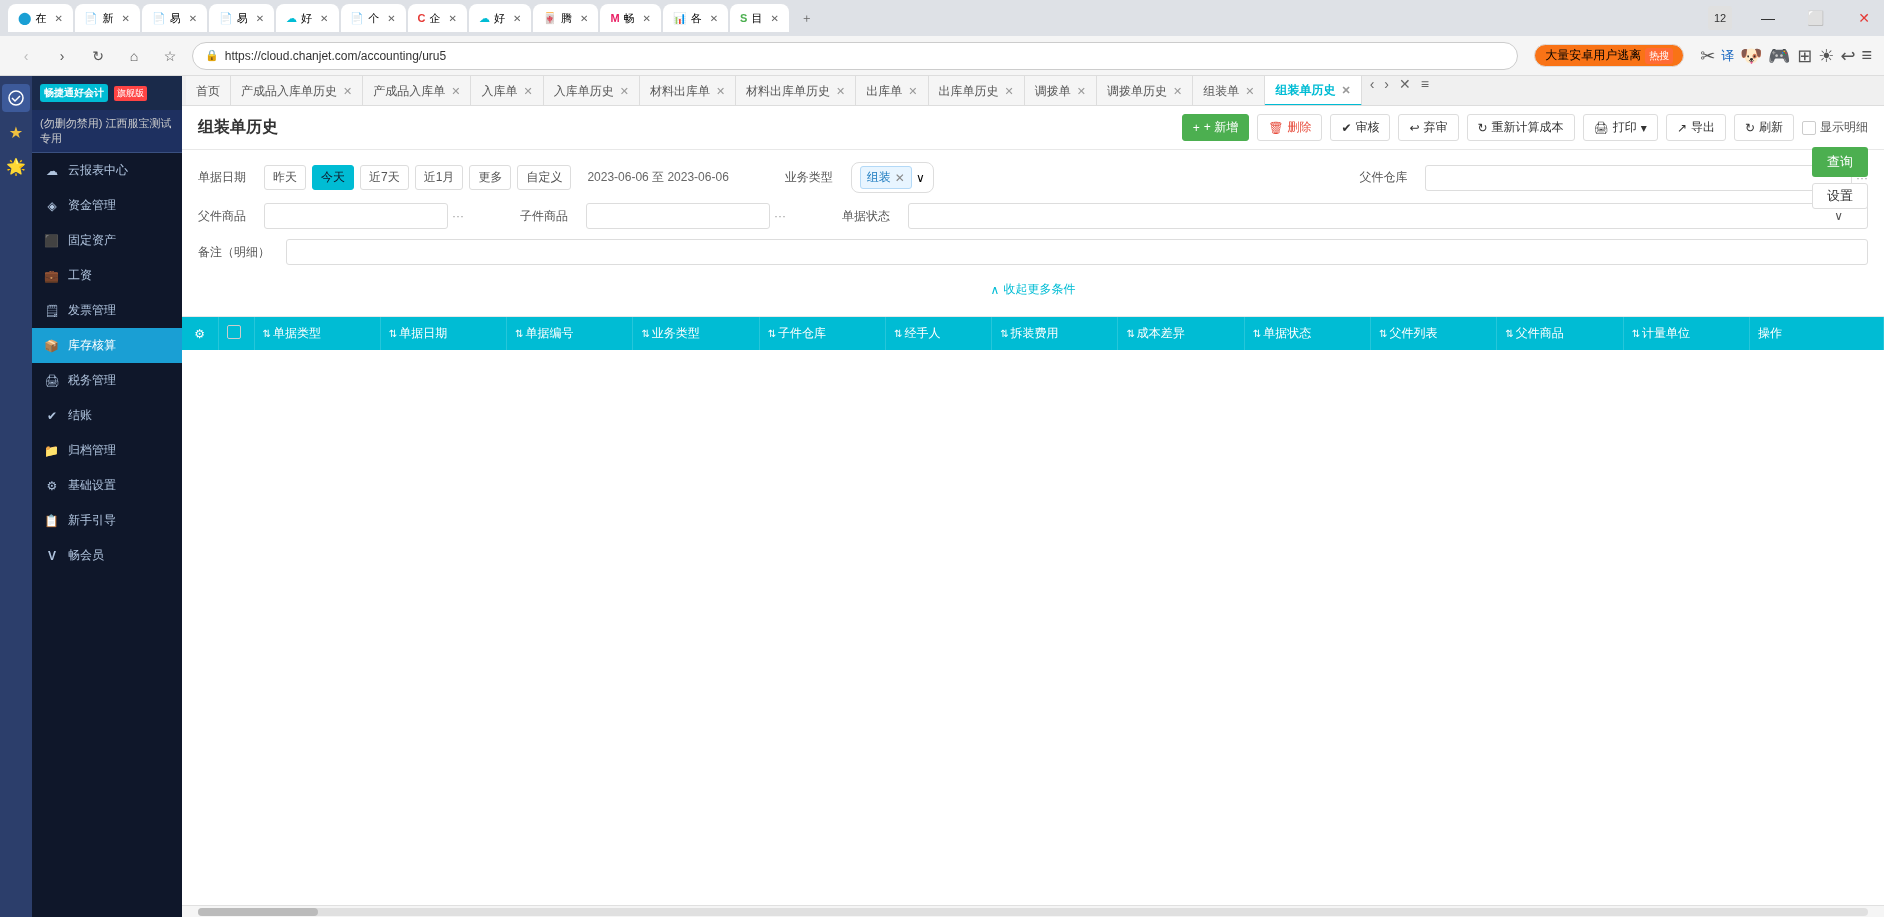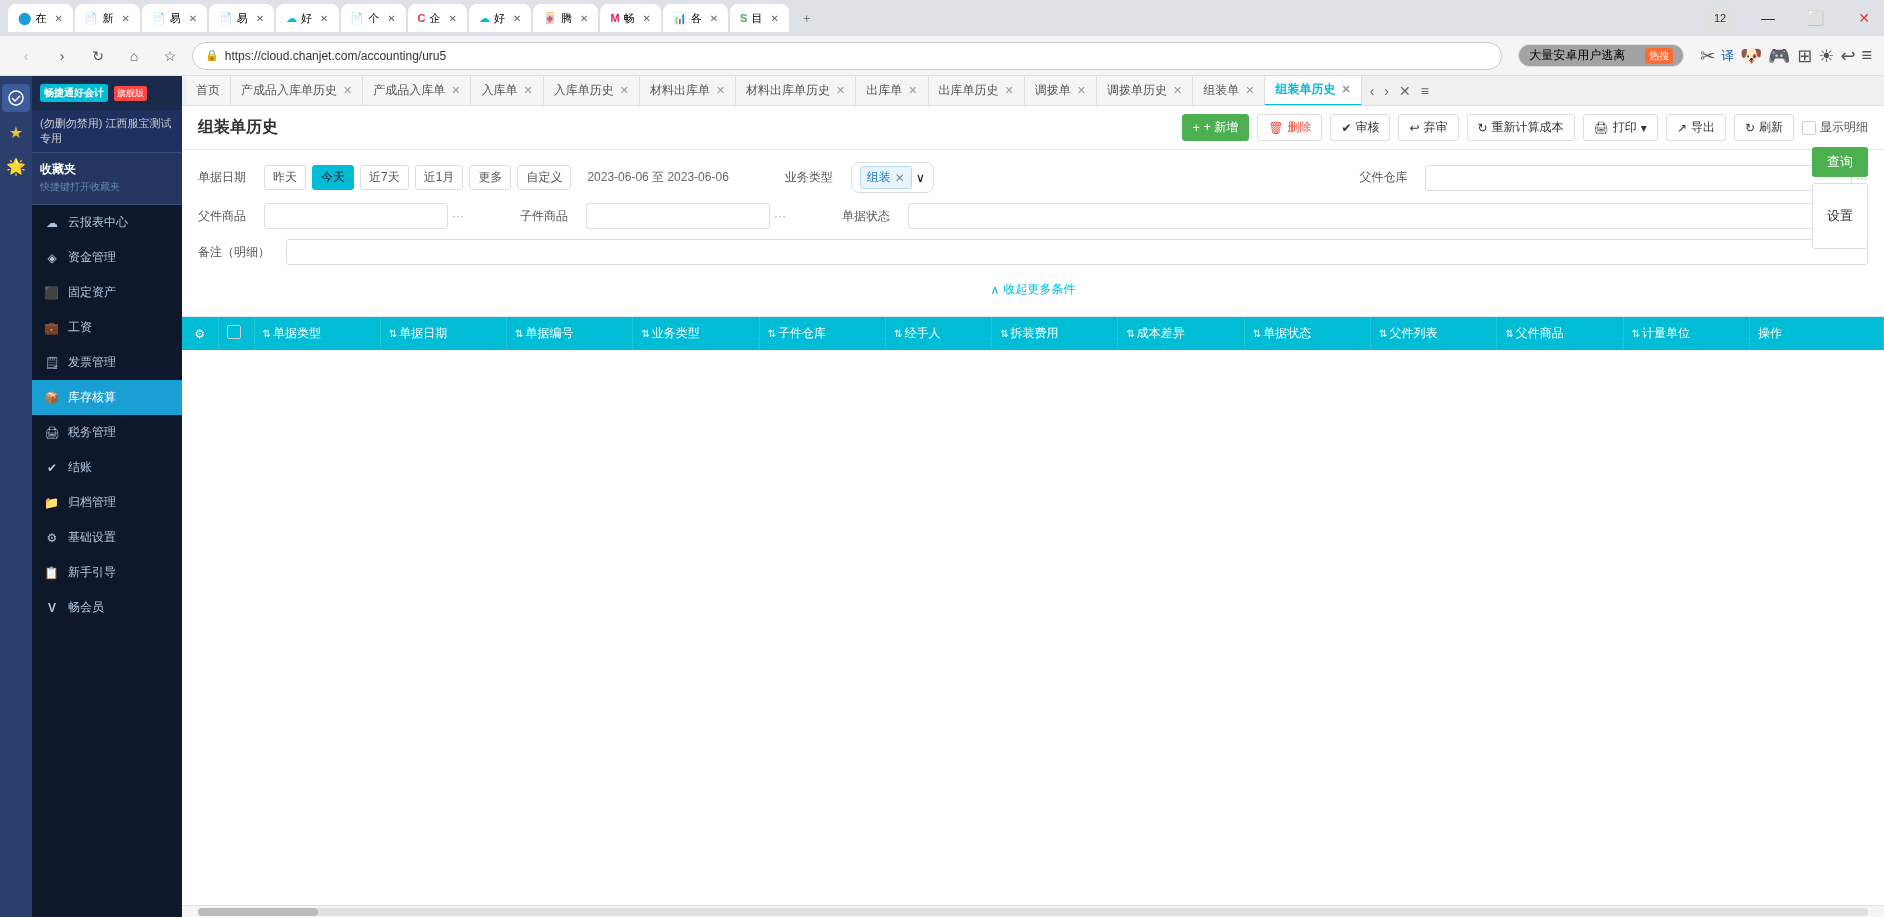--- a/index.html
+++ b/index.html
@@ -48,21 +48,21 @@
 
     
     .main-content { flex: 1; display: flex; flex-direction: column; background: #f5f5f5; overflow: hidden; }
 
     
     .top-bar { background: #fff; border-bottom: 1px solid #e0e0e0; display: flex; align-items: center; padding: 0 12px; height: 36px; gap: 4px; }
     .top-bar-user { margin-left: auto; display: flex; align-items: center; gap: 8px; color: #555; font-size: 12px; }
     .top-bar-period { display: flex; align-items: center; gap: 6px; font-size: 12px; color: #333; }
 
     
-    .tab-bar { background: #f0f0f0; display: flex; align-items: center; border-bottom: 1px solid #ddd; padding: 0 4px; overflow-x: auto; white-space: nowrap; height: 30px; }
+    .tab-bar { background: #f0f0f0; display: flex; align-items: flex-start; border-bottom: 1px solid #ddd; padding: 0 4px; overflow-x: auto; white-space: nowrap; height: 30px; }
     .page-tab { display: inline-flex; align-items: center; padding: 4px 10px; font-size: 12px; cursor: pointer; border-right: 1px solid #ddd; color: #555; gap: 4px; height: 30px; background: #f5f5f5; }
     .page-tab.active { background: #fff; color: #00bcd4; border-bottom: 2px solid #00bcd4; font-weight: bold; }
     .page-tab-close { color: #999; font-size: 11px; margin-left: 2px; }
     .tab-nav-btn { font-size: 14px; color: #666; cursor: pointer; padding: 0 4px; }
 
     
     .page-header { background: #fff; padding: 8px 16px; display: flex; align-items: center; justify-content: space-between; border-bottom: 1px solid #e8e8e8; }
     .page-title { font-size: 16px; font-weight: bold; color: #333; }
     .page-actions { display: flex; align-items: center; gap: 8px; }
     .btn { display: inline-flex; align-items: center; gap: 4px; padding: 4px 10px; border-radius: 3px; cursor: pointer; font-size: 12px; border: 1px solid #ddd; background: #fff; color: #333; }
@@ -185,21 +185,21 @@
 <div class="browser-nav">
   <div class="nav-btn disabled">‹</div>
   <div class="nav-btn">›</div>
   <div class="nav-btn">↻</div>
   <div class="nav-btn">⌂</div>
   <div class="nav-btn">☆</div>
   <div class="address-bar">
     <span class="address-icon">🔒</span>
     <span>https://cloud.chanjet.com/accounting/uru5</span>
   </div>
-  <div style="display:flex;align-items:center;gap:20px;border:1px solid #ddd;border-radius:20px;padding:2px 10px;background:#a3a3a3;margin-left:8px;">
+  <div style="display:flex;align-items:center;gap:4px;border:1px solid #ddd;border-radius:20px;padding:2px 10px;background:#f97316;margin-left:8px;">
     <span>大量安卓用户逃离</span>
     <span class="hot-badge">热搜</span>
   </div>
   <div class="nav-tools">
     <span class="nav-tool">✂</span>
     <span class="nav-tool" style="font-size:13px;color:#1565c0;">译</span>
     <span class="nav-tool">🐶</span>
     <span class="nav-tool">🎮</span>
     <span class="nav-tool">⊞</span>
     <span class="nav-tool">☀</span>
@@ -224,26 +224,20 @@
   <div class="sidebar">
     <div class="sidebar-header">
       <div class="sidebar-logo">
         <span>畅捷通好会计</span>
       </div>
       <div class="sidebar-badge">旗舰版</div>
     </div>
     <div class="sidebar-company">
       <span>(勿删勿禁用) 江西服宝测试专用</span>
     </div>
-    <div class="sidebar-collect">
-      <span>
-        <span>收藏夹</span>
-      </span>
-      <div class="sidebar-hint">快捷键打开收藏夹</div>
-    </div>
     <div class="sidebar-menu">
       <div class="sidebar-item">
         <span class="sidebar-icon">☁</span>
         <span>云报表中心</span>
       </div>
       <div class="sidebar-item">
         <span class="sidebar-icon">◈</span>
         <span>资金管理</span>
       </div>
       <div class="sidebar-item">
@@ -456,21 +450,21 @@
 
       <div class="collapse-bar">
         <span>∧</span>
         <span>收起更多条件</span>
       </div>
     </div>
 
     <div style="position:relative;">
       <div style="position:absolute;right:16px;top:-170px;display:flex;flex-direction:column;gap:6px;">
         <div style="background:#4caf50;color:#fff;padding:6px 14px;border-radius:3px;cursor:pointer;font-size:13px;text-align:center;">查询</div>
-        <div style="background:#fff;color:#333;padding:23px 14px;border-radius:3px;cursor:pointer;font-size:13px;text-align:center;border:1px solid #ddd;">设置</div>
+        <div style="background:#fff;color:#333;padding:3px 14px;border-radius:3px;cursor:pointer;font-size:13px;text-align:center;border:1px solid #ddd;">设置</div>
       </div>
     </div>
 
     <div class="table-wrapper">
       <table class="data-table">
         <thead>
           <tr>
             <th class="th-gear">⚙</th>
             <th class="th-check">
               <div class="checkbox"></div>

